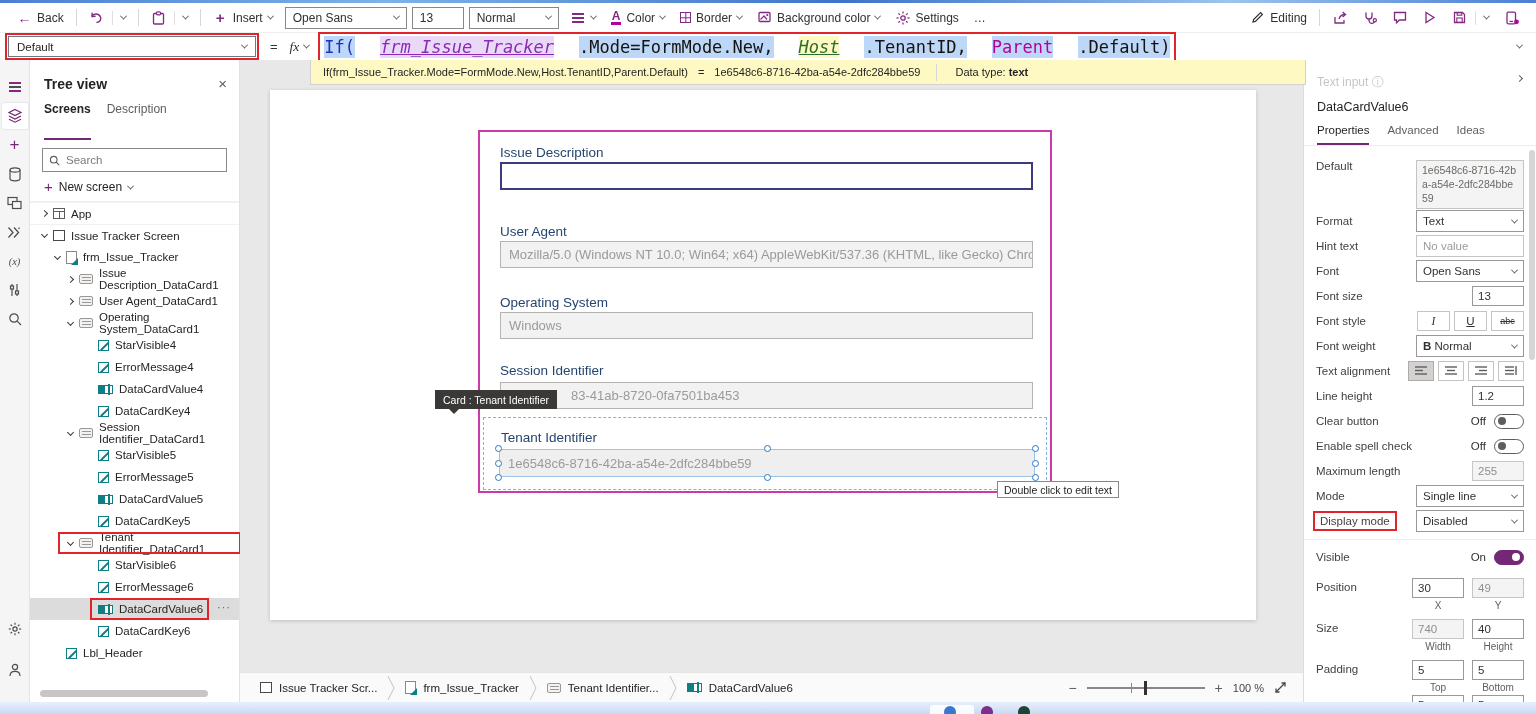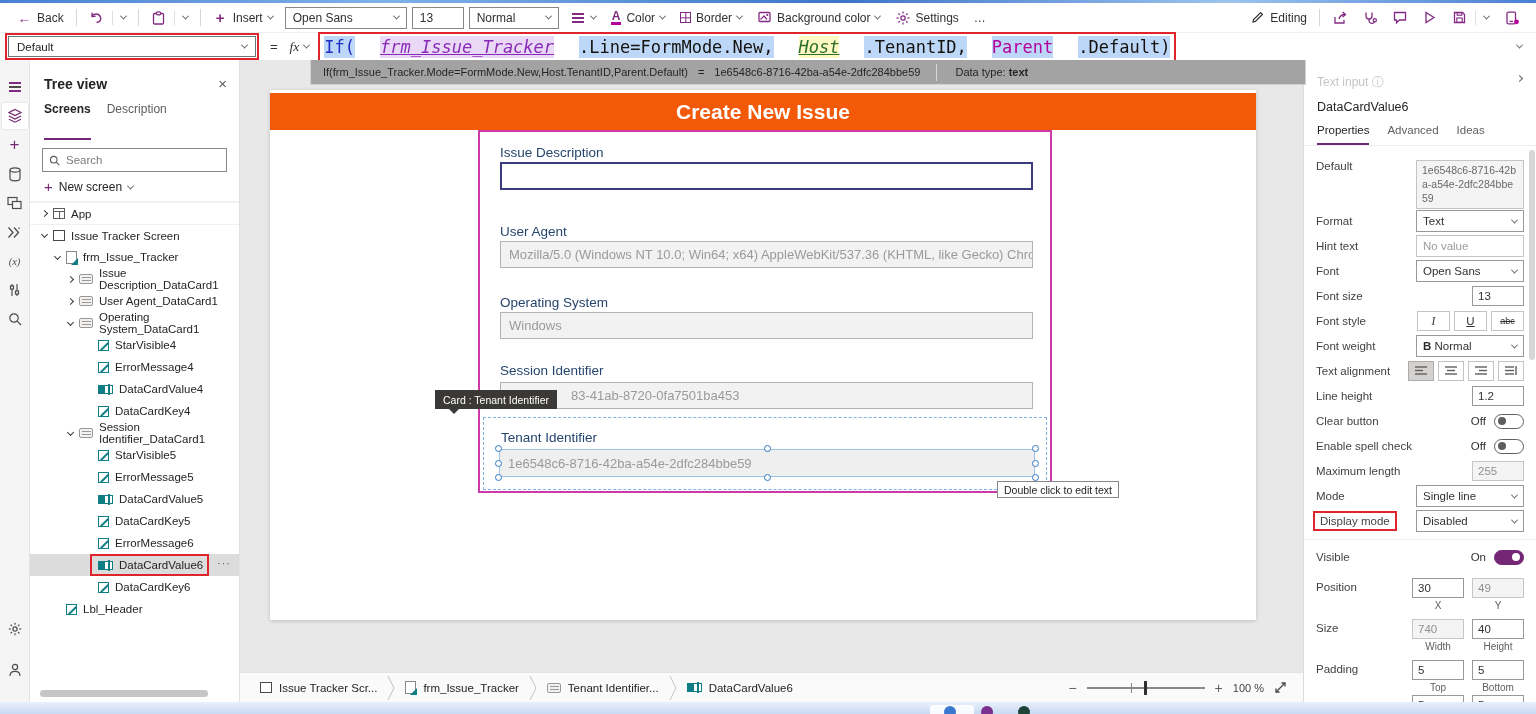--- a/index.html
+++ b/index.html
@@ -40,21 +40,21 @@
   .formula-box { display:inline-flex; align-items:center; padding:1px 3px; font-family:"DejaVu Sans Mono", monospace; font-size:17px; white-space:pre;gap:25px; }
   .tok { background:#bcd7f7; padding:1px 0; }
   .tok.keyword { color:#1f2fc4; }
   .tok.plain { color:#16130f; }
   .tok.entity-purple { color:#8a2bb8; background:#e9d9f6; font-style:italic; text-decoration:underline; }
   .tok.entity-green { color:#2c6e2c; background:#fef9c3; font-style:italic; text-decoration:underline; }
   .tok.parent { color:#b4009e; }
   .fx-end-chev { margin-left:auto; margin-right:14px; }
 
   
-  .result-overlay { position:absolute; left:310px; top:60px; width:996px; height:25px; background:#a3a3a3;
+  .result-overlay { position:absolute; left:310px; top:60px; width:996px; height:25px; background:#fef9c3;
     border:1px solid #d4d2d0; border-top:none; z-index:40; display:flex; align-items:center; padding:0 12px; font-size:11px; color:#252423; }
   .result-overlay .val { margin-left:10px; }
   .result-overlay .dt { margin-left:14px; }
   .result-overlay b { font-weight:bold; }
 
   
   .rail { position:absolute; left:0; top:60px; width:30px; height:642px; background:#f6f5f5; border-right:1px solid #e5e4e3;
     display:flex; flex-direction:column; align-items:center; padding-top:14px; }
   .rail-ic { width:26px; height:26px; display:flex; align-items:center; justify-content:center; margin-bottom:3px; color:#4f4d4b; flex:none; }
   .rail-ic.active { background:#fff; box-shadow:0 0 2px rgba(0,0,0,.18); border-radius:2px; color:#742774; }
@@ -346,21 +346,21 @@
 <div class="fxbar">
   <div class="prop-combo ann">
     <span>Default</span>
     <span class="chev"></span>
   </div>
   <span class="eq">=</span>
   <span class="fxlabel">
     <span>fx</span>
     <span class="chev"></span>
   </span>
-  <span class="formula-box ann" id="formula-expression"><span class="tok keyword">If(</span><span class="tok entity-purple">frm_Issue_Tracker</span><span class="tok plain">.Line=FormMode.New,</span><span class="tok entity-green">Host</span><span class="tok plain">.TenantID,</span><span class="tok parent">Parent</span><span class="tok plain">.Default)</span></span>
+  <span class="formula-box ann" id="formula-expression"><span class="tok keyword">If(</span><span class="tok entity-purple">frm_Issue_Tracker</span><span class="tok plain">.Mode=FormMode.New,</span><span class="tok entity-green">Host</span><span class="tok plain">.TenantID,</span><span class="tok parent">Parent</span><span class="tok plain">.Default)</span></span>
   <span class="chev fx-end-chev"></span>
 </div>
 
 <div class="result-overlay">
   <span>If(frm_Issue_Tracker.Mode=FormMode.New,Host.TenantID,Parent.Default)</span>
   <span class="val">=</span>
   <span class="val">1e6548c6-8716-42ba-a54e-2dfc284bbe59</span>
   <span class="vdiv" style="margin-left:16px;"></span>
   <span class="dt"><span>Data type:</span> <b>text</b></span>
 </div>
@@ -562,20 +562,35 @@
           <span class="ticon i-ti"></span>
           <span>DataCardValue5</span>
         </span>
       </div>
       <div class="trow" style="padding-left: 62px;">
         <span class="trow-inner">
           <span class="ticon i-label"></span>
           <span>DataCardKey5</span>
         </span>
       </div>
+      <div class="trow" style="padding-left: 30px;">
+        <span class="trow-inner ann">
+          <span class="tchev open">
+            <i></i>
+          </span>
+          <span class="ticon i-card"></span>
+          <span>Tenant Identifier_DataCard1</span>
+        </span>
+      </div>
+      <div class="trow" style="padding-left: 62px;">
+        <span class="trow-inner">
+          <span class="ticon i-label"></span>
+          <span>StarVisible6</span>
+        </span>
+      </div>
       <div class="trow" style="padding-left: 62px;">
         <span class="trow-inner">
           <span class="ticon i-label"></span>
           <span>ErrorMessage6</span>
         </span>
       </div>
       <div class="trow selected" style="padding-left: 62px;">
         <span class="trow-inner ann">
           <span class="ticon i-ti"></span>
           <span>DataCardValue6</span>
@@ -593,23 +608,20 @@
           <span class="ticon i-label"></span>
           <span>Lbl_Header</span>
         </span>
       </div>
     </div>
   <div class="tree-hscroll"></div>
 </div>
 
 <div class="canvas">
   <div class="page">
-    <div class="banner">
-      <span class="banner-title">Create New Issue</span>
-    </div>
     <div class="formbox">
       <span class="flabel" style="top:13px;">Issue Description</span>
       <div class="finput enabled" style="top:30px;height:28px;">
           <span></span>
         </div>
 
       <span class="flabel" style="top:92px;">User Agent</span>
       <div class="finput" style="top:109px;">
           <span>Mozilla/5.0 (Windows NT 10.0; Win64; x64) AppleWebKit/537.36 (KHTML, like Gecko) Chrom</span>
         </div>

